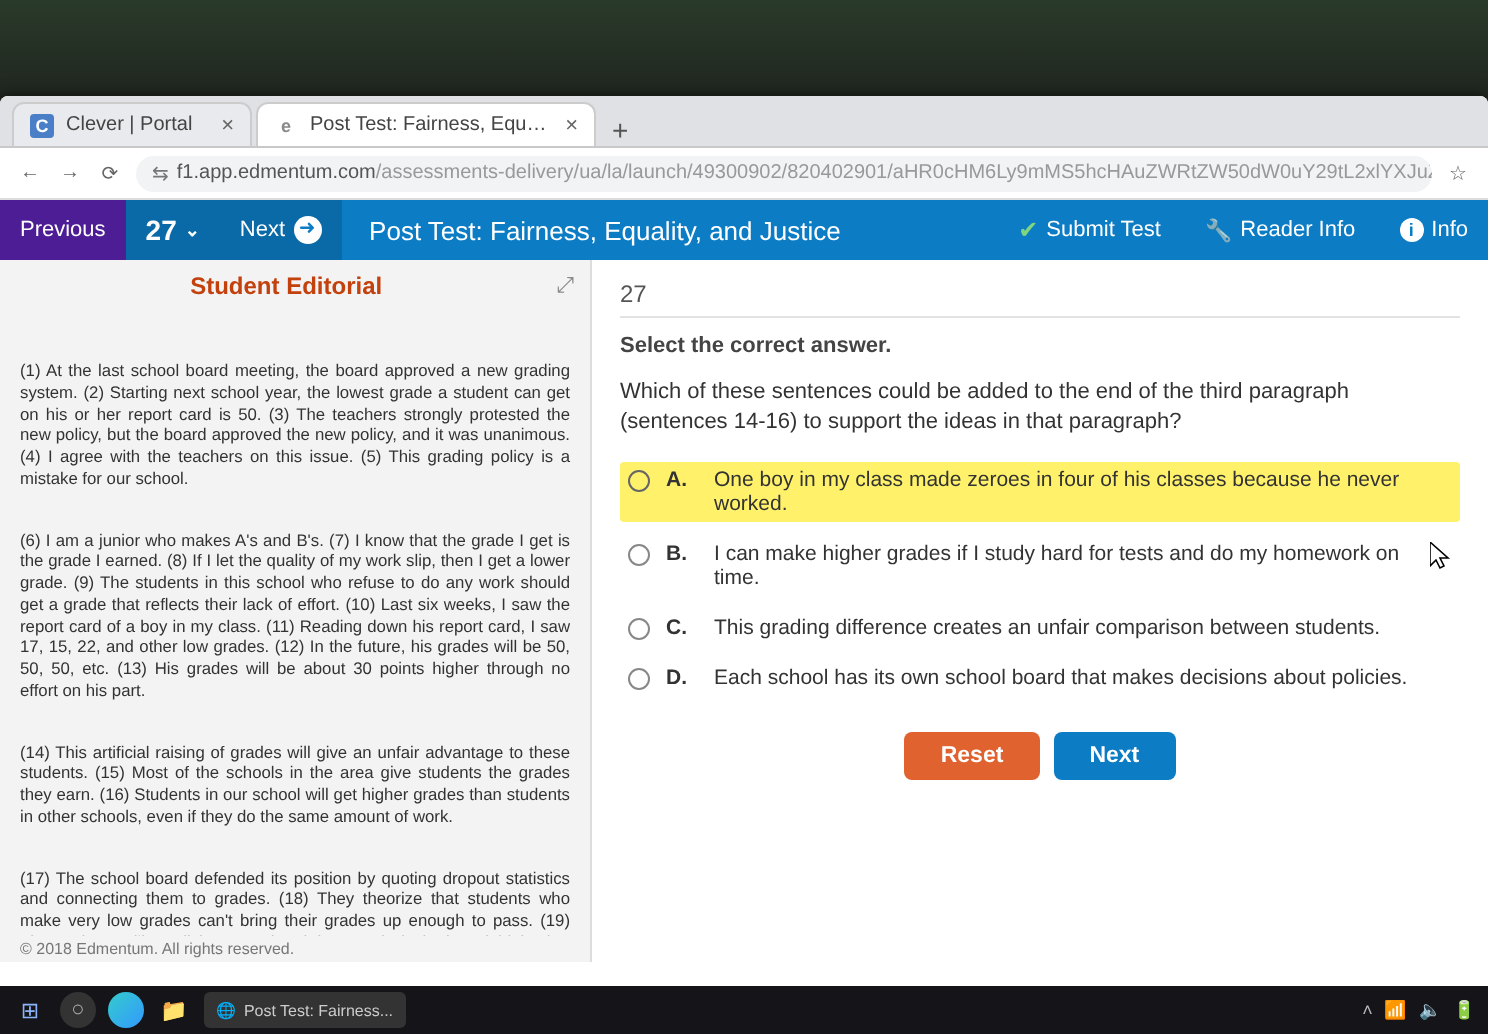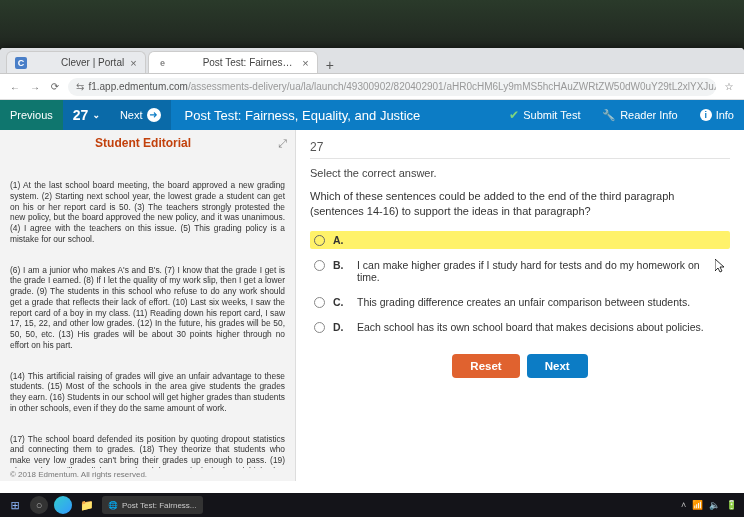--- a/index.html
+++ b/index.html
@@ -9,34 +9,34 @@
 
 .screen { position:absolute; top:48px; left:0; right:0; bottom:24px; background:#fff; border-radius:4px 4px 0 0; overflow:hidden; box-shadow:0 0 8px rgba(0,0,0,.6); }
 
 
 .tabbar { height:26px; background:#dfe1e4; display:flex; align-items:flex-end; padding:0 6px; gap:2px; border-bottom:1px solid #c8c8c8; font-size:10px; color:#444; }
 .tab { background:#fff; height:22px; display:flex; align-items:center; padding:0 8px; border-radius:6px 6px 0 0; max-width:170px; min-width:120px; gap:6px; border:1px solid #ccc; border-bottom:none;}
 .tab.inactive { background:#e8eaed; }
 .tab .favicon { width:12px; height:12px; display:inline-flex; align-items:center; justify-content:center; font-size:9px; font-weight:bold; }
 .tab .fav-c { background:#4a7fc8; color:#fff; border-radius:2px; }
 .tab .fav-e { color:#888; }
-.tab-title { white-space:nowrap; overflow:hidden; text-overflow:ellipsis; flex:1;margin-left:28px; }
+.tab-title { white-space:nowrap; overflow:hidden; text-overflow:ellipsis; flex:1; }
 .tab-close { color:#666; font-size:11px; cursor:pointer; }
 .newtab { padding:0 6px; color:#555; font-size:14px; cursor:pointer; }
 
 .addrbar { height:26px; background:#fff; display:flex; align-items:center; padding:0 8px; gap:6px; font-size:10px; color:#555; border-bottom:1px solid #ddd;}
 .nav-ico { color:#666; width:14px; text-align:center; cursor:pointer; }
 .url { flex:1; background:#f1f3f4; border-radius:12px; height:18px; display:flex; align-items:center; padding:0 8px; color:#555; overflow:hidden; white-space:nowrap; }
 .url .lock { color:#777; margin-right:4px; }
 .url-trail { color:#999; }
 
 
 .apphdr { height:30px; background:#0c7cc5; color:#fff; display:flex; align-items:center; font-size:11px; }
 .apphdr .seg { padding:0 10px; display:flex; align-items:center; gap:4px; height:100%; }
-.apphdr .prev { background:#0f766e; cursor:pointer;}
+.apphdr .prev { background:#4c1d95; cursor:pointer;}
 .apphdr .qnum { font-size:14px; font-weight:bold; background:#0a6aa8; cursor:pointer;}
 .apphdr .caret { font-size:9px; }
 .apphdr .next { background:#0a6aa8; cursor:pointer;}
 .apphdr .next .arrow { display:inline-block; width:14px; height:14px; border-radius:50%; background:#fff; color:#0c7cc5; text-align:center; line-height:14px; font-size:10px; }
 .apphdr .title { font-weight:normal; font-size:13px; padding-left:14px; flex:1;}
 .apphdr .right { display:flex; gap:2px; }
 .apphdr .rbtn { padding:0 10px; display:flex; align-items:center; gap:4px; cursor:pointer;}
 .apphdr .rbtn .ico { font-size:11px; }
 .apphdr .submit .chk { color:#7fd67f; font-size:12px;}
 .apphdr .info .i { display:inline-block; width:12px; height:12px; border-radius:50%; background:#fff; color:#0c7cc5; font-weight:bold; font-size:9px; text-align:center; line-height:12px;}
@@ -46,21 +46,21 @@
 .leftpane { width:296px; background:#f3f3f3; border-right:1px solid #ddd; display:flex; flex-direction:column; }
 .lp-head { padding:6px 8px; display:flex; align-items:center; justify-content:space-between; }
 .lp-head h3 { font-size:12px; font-weight:bold; color:#c2410c; flex:1; text-align:center;}
 .lp-expand { color:#888; font-size:11px; cursor:pointer; }
 .lp-body { padding:4px 10px 8px 10px; font-size:8.4px; line-height:1.28; color:#333; overflow:hidden; }
 .lp-body p { margin-bottom:3px; text-align:justify;margin-top:20px;}
 .copyright { font-size:8px; color:#777; padding:2px 10px; }
 
 .rightpane { flex:1; background:#fff; padding:10px 14px; font-size:11px; color:#333; position:relative;}
 .qnumbox { font-size:12px; color:#555; margin-bottom:8px; border-bottom:1px solid #e3e3e3; padding-bottom:4px;}
-.instr { font-size:11px; color:#444; margin-bottom:10px; }
+.instr { font-size:11px; color:#444; margin-bottom:10px;font-weight:bold; }
 .stem { font-size:11px; color:#333; margin-bottom:12px; line-height:1.35;}
 .options { display:flex; flex-direction:column; gap:7px; font-size:10.5px;}
 .opt { display:flex; align-items:flex-start; gap:8px; padding:3px 4px; border-radius:2px; cursor:pointer;}
 .opt .radio { width:11px; height:11px; border:1px solid #888; border-radius:50%; margin-top:1px; flex:0 0 11px;}
 .opt .letter { font-weight:bold; width:16px; }
 .opt.sel { background:#fff26a; }
 .opt.sel .radio { border-color:#666; }
 .opt-text { flex:1; }
 .cursor { display:inline-block; vertical-align:middle;}
 .btnrow { display:flex; gap:7px; justify-content:center; margin-top:18px;}
@@ -155,20 +155,21 @@
     </div>
 
     <div class="rightpane">
       <div class="qnumbox">27</div>
       <div class="instr">Select the correct answer.</div>
       <div class="stem">Which of these sentences could be added to the end of the third paragraph (sentences 14-16) to support the ideas in that paragraph?</div>
       <div class="options">
         <div class="opt sel">
           <span class="radio"></span>
           <span class="letter">A.</span>
+          <span class="opt-text">One boy in my class made zeroes in four of his classes because he never worked.</span>
         </div>
         <div class="opt">
           <span class="radio"></span>
           <span class="letter">B.</span>
           <span class="opt-text">I can make higher grades if I study hard for tests and do my homework on time.</span>
           <span class="cursor"><svg width="11" height="14" viewBox="0 0 11 14">
                 <path d="M0 0 L0 12 L3 9 L5 13 L7 12 L5 8 L9 8 Z" fill="#fff" stroke="#000" stroke-width="0.8"></path>
               </svg></span>
         </div>
         <div class="opt">

